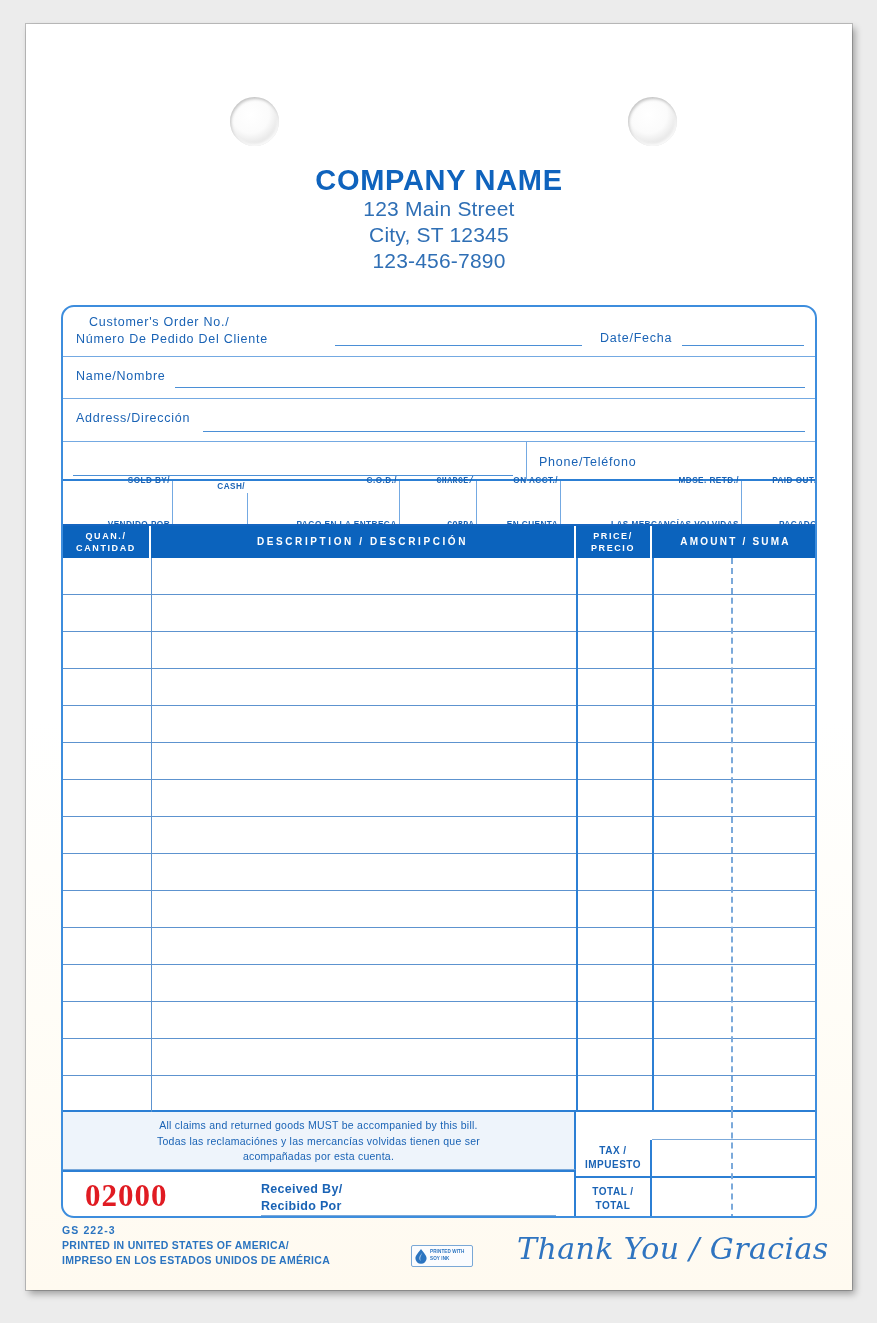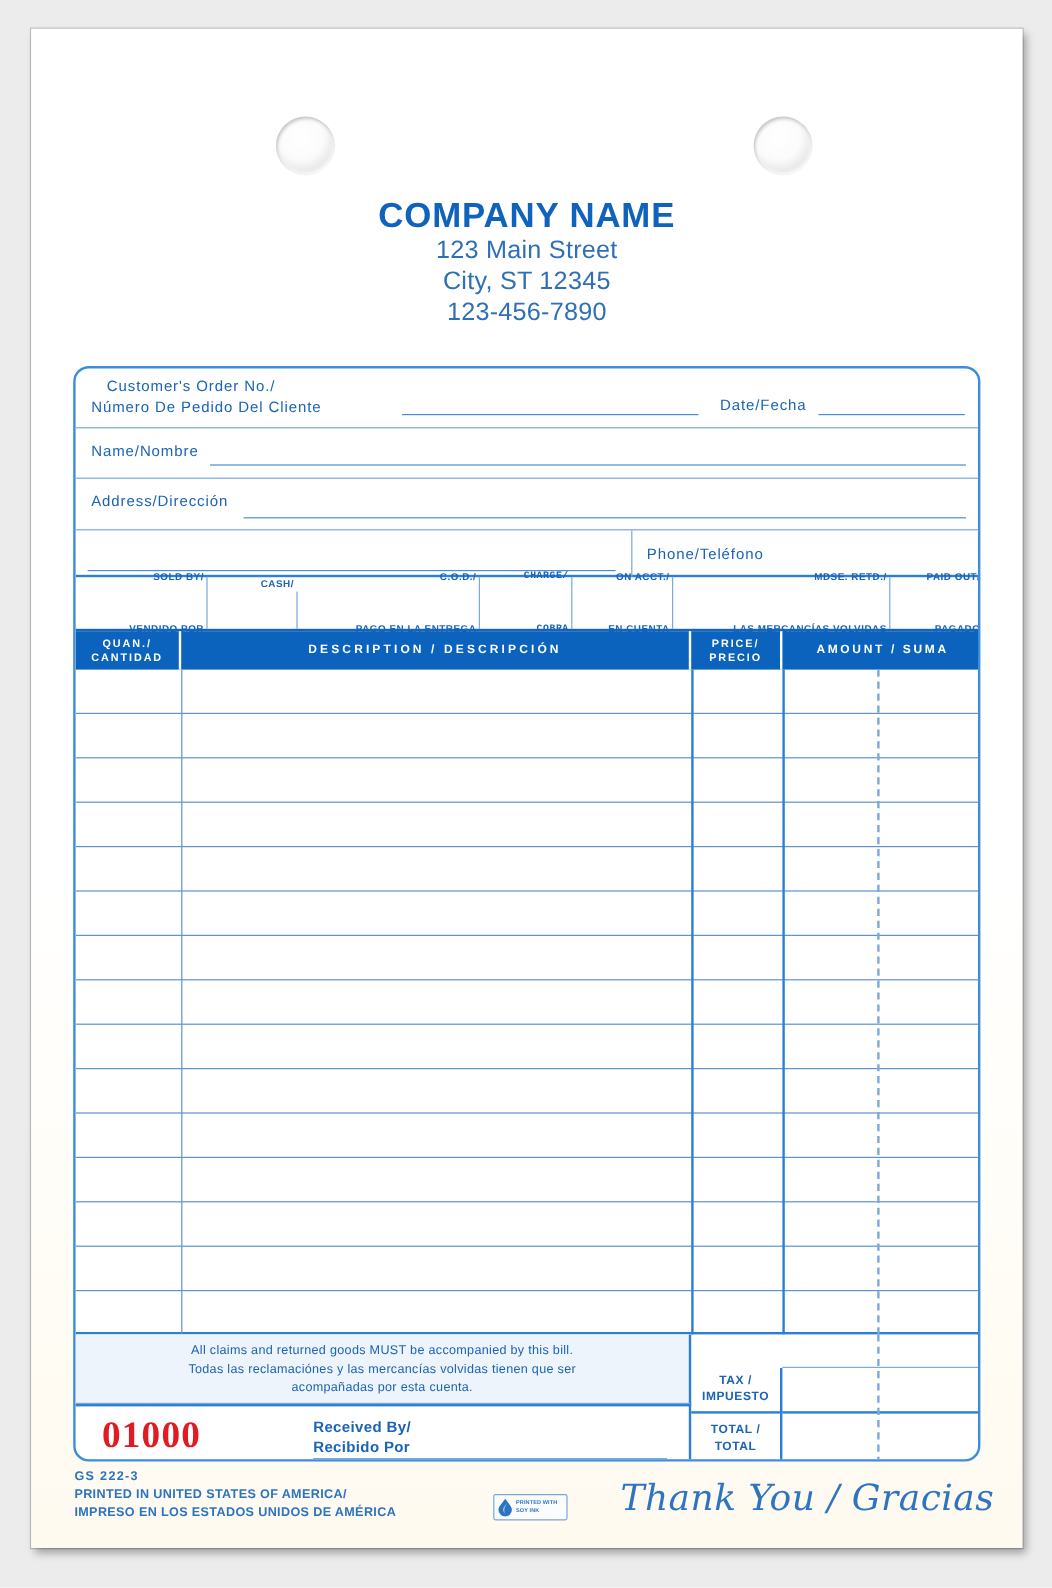--- a/index.html
+++ b/index.html
@@ -484,21 +484,21 @@
       <div class="tt-lbl" id="tax-lbl">
         <span>TAX /</span>
         <span>IMPUESTO</span>
       </div>
       <div class="tt-lbl" id="total-lbl">
         <span>TOTAL /</span>
         <span>TOTAL</span>
       </div>
 
       <div id="recv-row">
-        <div id="form-number">01000</div>
+        <div id="form-number">02000</div>
         <div id="recv-lbl">
           <div>Received By/</div>
           <div>Recibido Por</div>
         </div>
         <div id="recv-rule"></div>
       </div>
 
       <div id="br-cells">
         <div class="brc" style="top:0px;  height:28px;"></div>
         <div class="brc" style="top:28px; height:38px; border-bottom:2px solid #2c7fd4;"></div>

